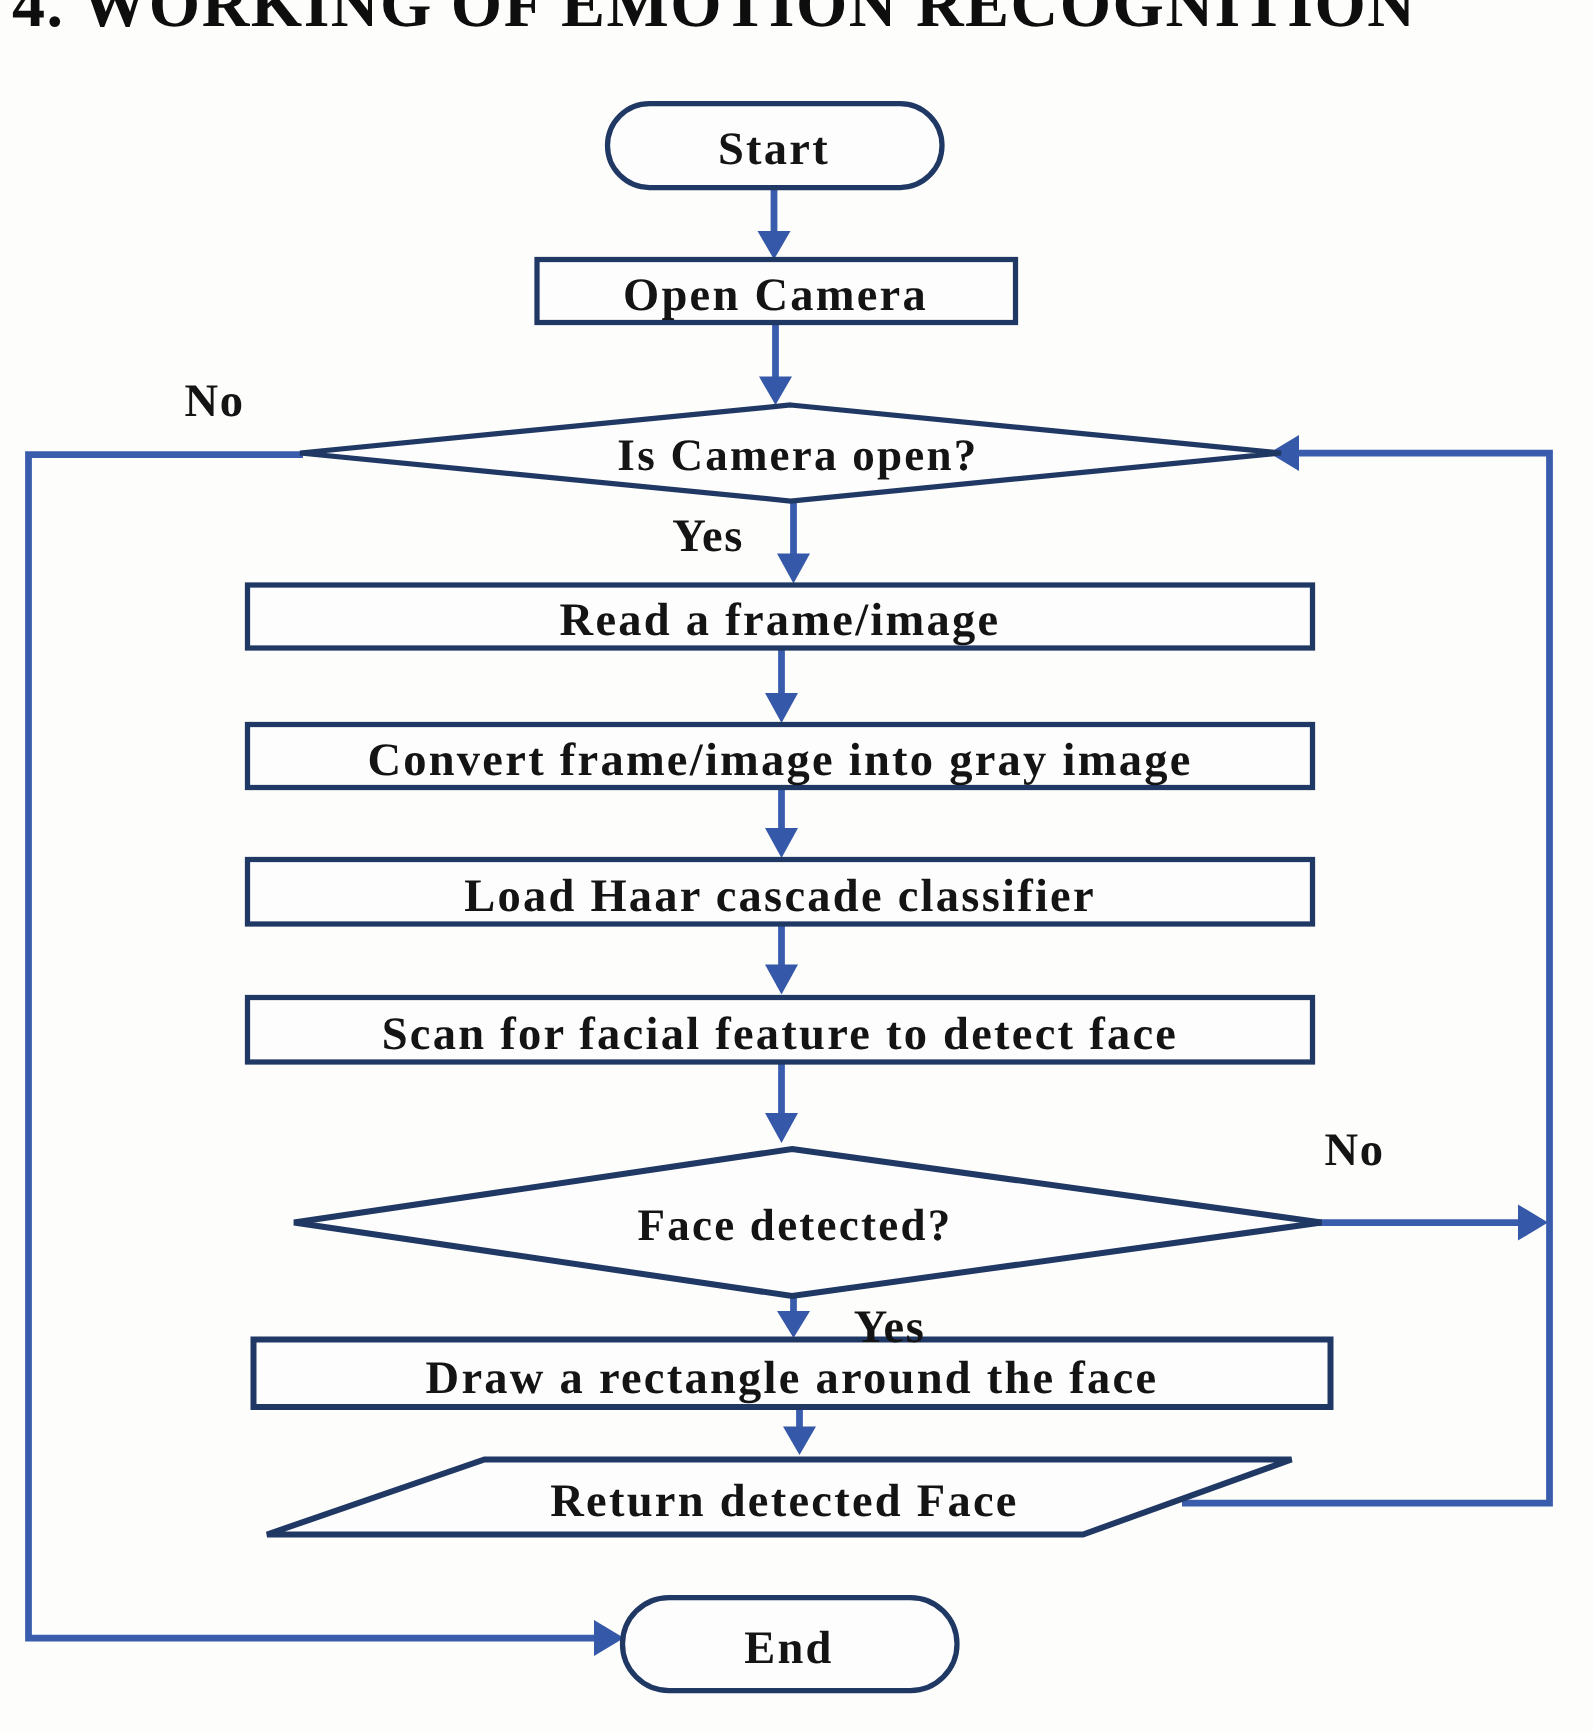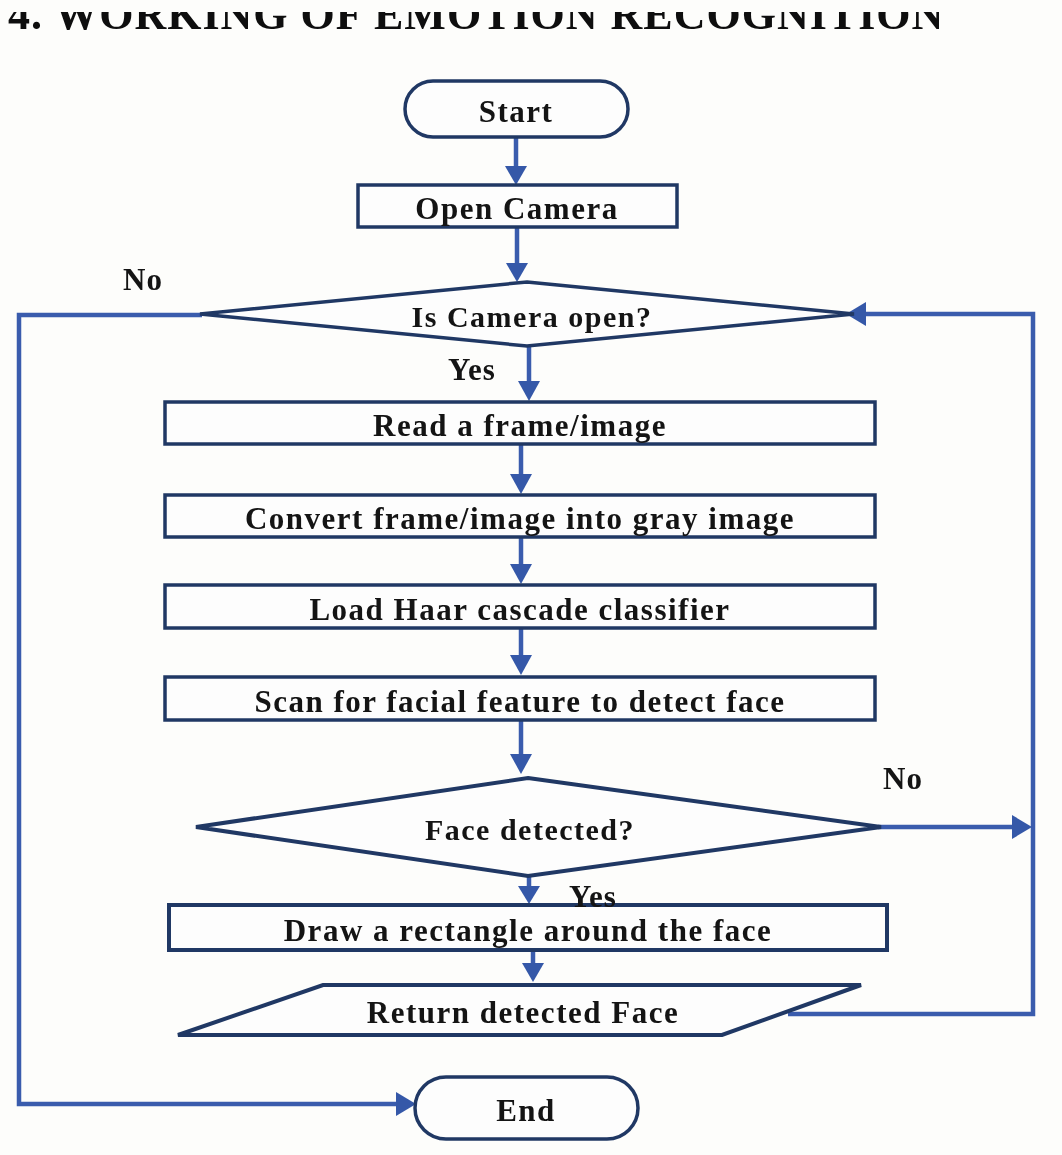--- a/index.html
+++ b/index.html
@@ -1,21 +1,21 @@
 <!DOCTYPE html>
 <html><head>
 <meta charset="utf-8">
 <style>
   html,body{margin:0;padding:0;}
   body{
     width:1062px;height:1155px;overflow:hidden;position:relative;
     background:#fdfdfb;
     font-family:"Liberation Serif","DejaVu Serif",serif;
   }
-  .page{position:absolute;inset:0;overflow:hidden;margin-top:12px;}
+  .page{position:absolute;inset:0;overflow:hidden;}
   .doc-title{
     position:absolute;top:-19px;left:8px;
     font-weight:800;font-size:44px;line-height:1;
     letter-spacing:1px;white-space:nowrap;color:#0e0e0e;
   }
   svg{position:absolute;left:0;top:0;}
   .conn{stroke:#3a5cad;stroke-width:4.5;fill:none;}
   .head{fill:#3558a8;stroke:none;}
   .shape{fill:#fdfdfd;stroke:#203864;stroke-width:3.5;}
   .shape2{fill:#fdfdfd;stroke:#203864;stroke-width:4;}

